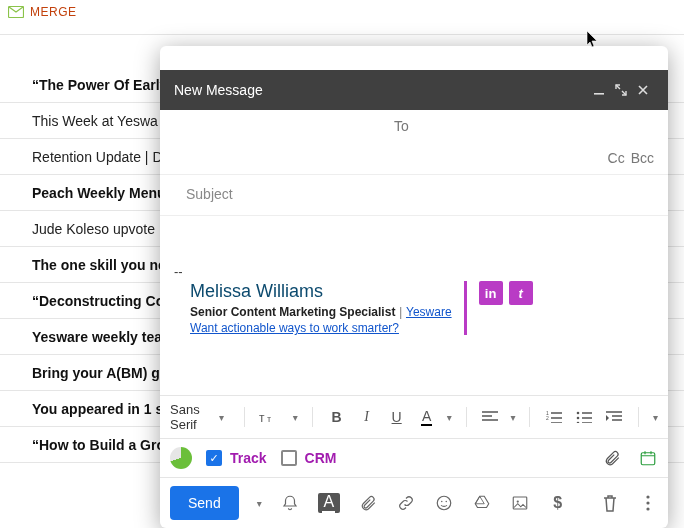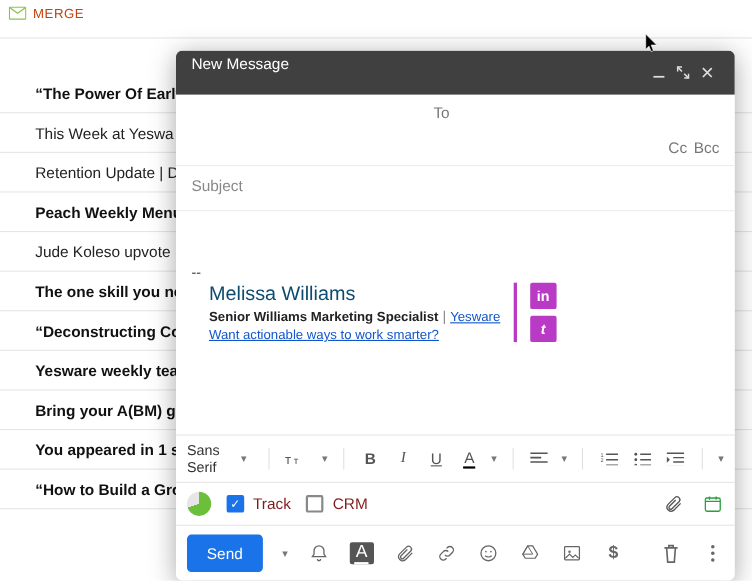--- a/index.html
+++ b/index.html
@@ -13,60 +13,60 @@
 
 .inbox-list { padding: 32px 0 0 0; width: 100%; }
 .inbox-row { border-bottom: 1px solid #e5e5e5; padding: 10px 12px 9px 32px; font-size: 14px; color: #222; white-space: nowrap; overflow: hidden; }
 .inbox-row.bold { font-weight: 700; color: #111; }
 
 .compose {
   position: absolute; left: 160px; top: 46px; width: 508px; height: 482px;
   background: #fff; border-radius: 6px; box-shadow: 0 4px 24px rgba(0,0,0,.35);
   display: flex; flex-direction: column; overflow: hidden;
 }
-.compose-header { background: #404040; color: #fff; height: 40px; display: flex; padding: 4px 14px; font-size: 14px; }
+.compose-header { background: #404040; color: #fff; height: 40px; display: flex; align-items: center; padding: 4px 14px; font-size: 14px; margin-top: 24px; }
 .compose-header .spacer { flex: 1; }
 .compose-header .winbtn { width: 22px; display: inline-flex; align-items: center; justify-content: center; color: #ddd; cursor: pointer; }
 
 .addr-row { display: flex; align-items: center; padding: 8px 14px; border-bottom: 1px solid #eee; font-size: 14px; color: #777; flex-direction: column; }
 .addr-row .label { width: 40px; }
 .addr-row .ccbcc { margin-left: auto; color: #777; display: flex; gap: 6px; }
 .addr-row input { flex: 1; border: none; outline: none; font-size: 14px; }
 
-.subject-row { padding: 10px 14px 12px; border-bottom: 1px solid #eee; }
+.subject-row { padding: 10px 26px 12px; border-bottom: 1px solid #eee; }
 .subject-row input { width: 100%; border: none; outline: none; font-size: 14px; color: #555; }
 .subject-row input::placeholder { color: #888; }
 
 .editor { flex: 1; padding: 10px 14px 8px; font-size: 13px; color: #222; overflow: auto; }
 .sig-dashes { color: #333; margin: 38px 0 2px 0; }
 .sig-wrap { display: flex; gap: 12px; }
 .sig-text { padding-left: 16px; }
 .sig-name { color: #0c4a6e; font-size: 18px; margin-bottom: 2px; }
 .sig-title { font-weight: 700; font-size: 12px; color: #222; }
 .sig-sep { color: #888; font-weight: 400; }
 .sig-link { color: #1155cc; text-decoration: underline; font-size: 12px; }
 .sig-cta { display: inline-block; margin-top: 2px; }
 .sig-vr { width: 3px; background: #b93bc5; }
-.sig-social { display: flex; flex-direction: column; gap: 6px; }
+.sig-social { display: flex; gap: 6px; }
 .social-btn { width: 24px; height: 24px; background: #b93bc5; color: #fff; display: flex; align-items: center; justify-content: center; border-radius: 2px; font-size: 13px; font-weight: 700; }
 
 .fmt-bar { border-top: 1px solid #e5e5e5; padding: 6px 10px; display: flex; align-items: center; gap: 14px; color: #555; }
 .fmt-group { display: flex; align-items: center; gap: 10px; }
 .fmt-btn { width: 20px; height: 20px; display: inline-flex; align-items: center; justify-content: center; font-size: 14px; color: #555; cursor: pointer; }
 .font-picker { display: flex; align-items: center; gap: 6px; font-size: 13px; color: #333; padding-right: 6px; }
 .caret { font-size: 10px; color: #777; }
 .underline-a { border-bottom: 2px solid #000; padding: 0 1px; }
 .underline-red { border-bottom: 2px solid #d00; padding: 0 1px; }
 .vsep { width: 1px; height: 20px; background: #e2e2e2; }
 
 .yw-bar { border-top: 1px solid #e5e5e5; padding: 8px 10px; display: flex; align-items: center; gap: 14px; flex-wrap: nowrap; }
 .yw-logo { width: 22px; height: 22px; border-radius: 50%; background: conic-gradient(#6bbf3a 0 70%, #e6e6e6 0); }
 .chk { width: 16px; height: 16px; border: 2px solid #1a73e8; border-radius: 2px; display: inline-flex; align-items: center; justify-content: center; color: #fff; background: #1a73e8; font-size: 11px; }
 .chk.empty { background: #fff; color: transparent; border-color: #888; }
-.yw-label { font-size: 14px; color: #7f1d1d; }
+.yw-label { font-size: 14px; color: #a21caf; font-weight: bold; }
 .yw-right { margin-left: auto; display: flex; align-items: center; gap: 16px; color: #555; }
 .yw-ico { width: 20px; height: 20px; display: inline-flex; align-items: center; justify-content: center; cursor: pointer; }
 .yw-ico.green { color: #2c9e3f; }
 
 .send-bar { border-top: 1px solid #e5e5e5; padding: 8px 10px; display: flex; align-items: center; gap: 18px; justify-content: center; }
 .send-btn { background: #1a73e8; color: #fff; border: none; border-radius: 4px; padding: 9px 18px; font-size: 14px; font-weight: 500; cursor: pointer; }
 .send-ico { color: #666; width: 20px; height: 20px; display: inline-flex; align-items: center; justify-content: center; cursor: pointer; font-size: 16px; }
 .send-ico.boxed { background: #555; color: #fff; width: 22px; height: 20px; border-radius: 2px; }
 .send-right { margin-left: auto; display: flex; align-items: center; gap: 18px; }
 
@@ -137,21 +137,21 @@
   <div class="subject-row">
     <input type="text" placeholder="Subject" style="">
   </div>
 
   <div class="editor">
     <div class="sig-dashes">--</div>
     <div class="sig-wrap">
       <div class="sig-text">
         <div class="sig-name">Melissa Williams</div>
         <div>
-          <span class="sig-title">Senior Williams Marketing Specialist</span><span class="sig-sep"> | </span><a href="#" class="sig-link">Yesware</a>
+          <span class="sig-title">Senior Content Marketing Specialist</span><span class="sig-sep"> | </span><a href="#" class="sig-link">Yesware</a>
         </div>
         <a href="#" class="sig-link sig-cta">Want actionable ways to work smarter?</a>
       </div>
       <div class="sig-vr"></div>
       <div class="sig-social">
         <a class="social-btn">in</a>
         <a class="social-btn" style="font-style:italic">t</a>
       </div>
     </div>
   </div>

